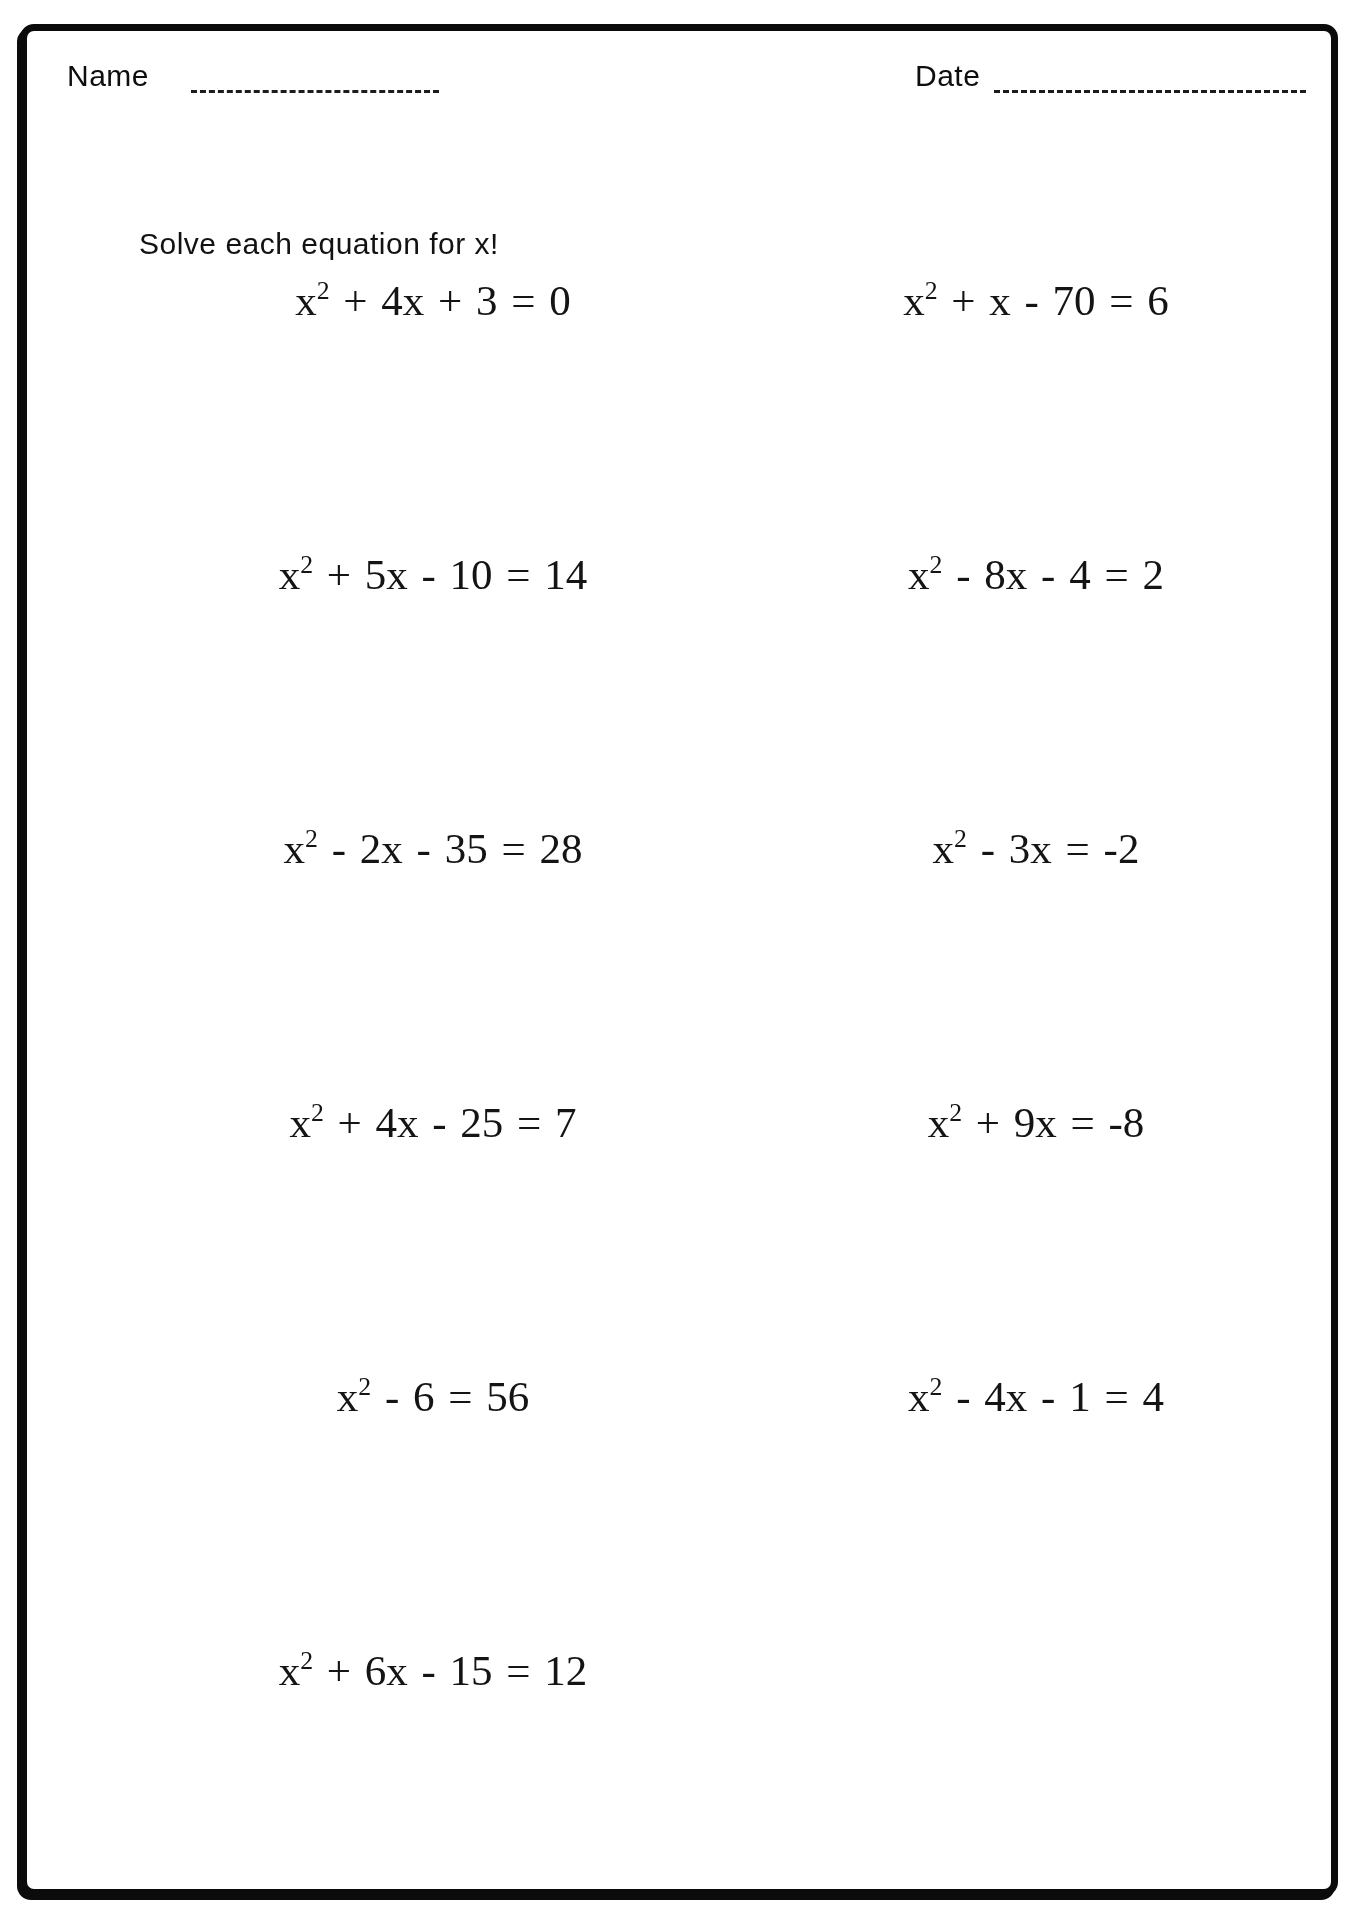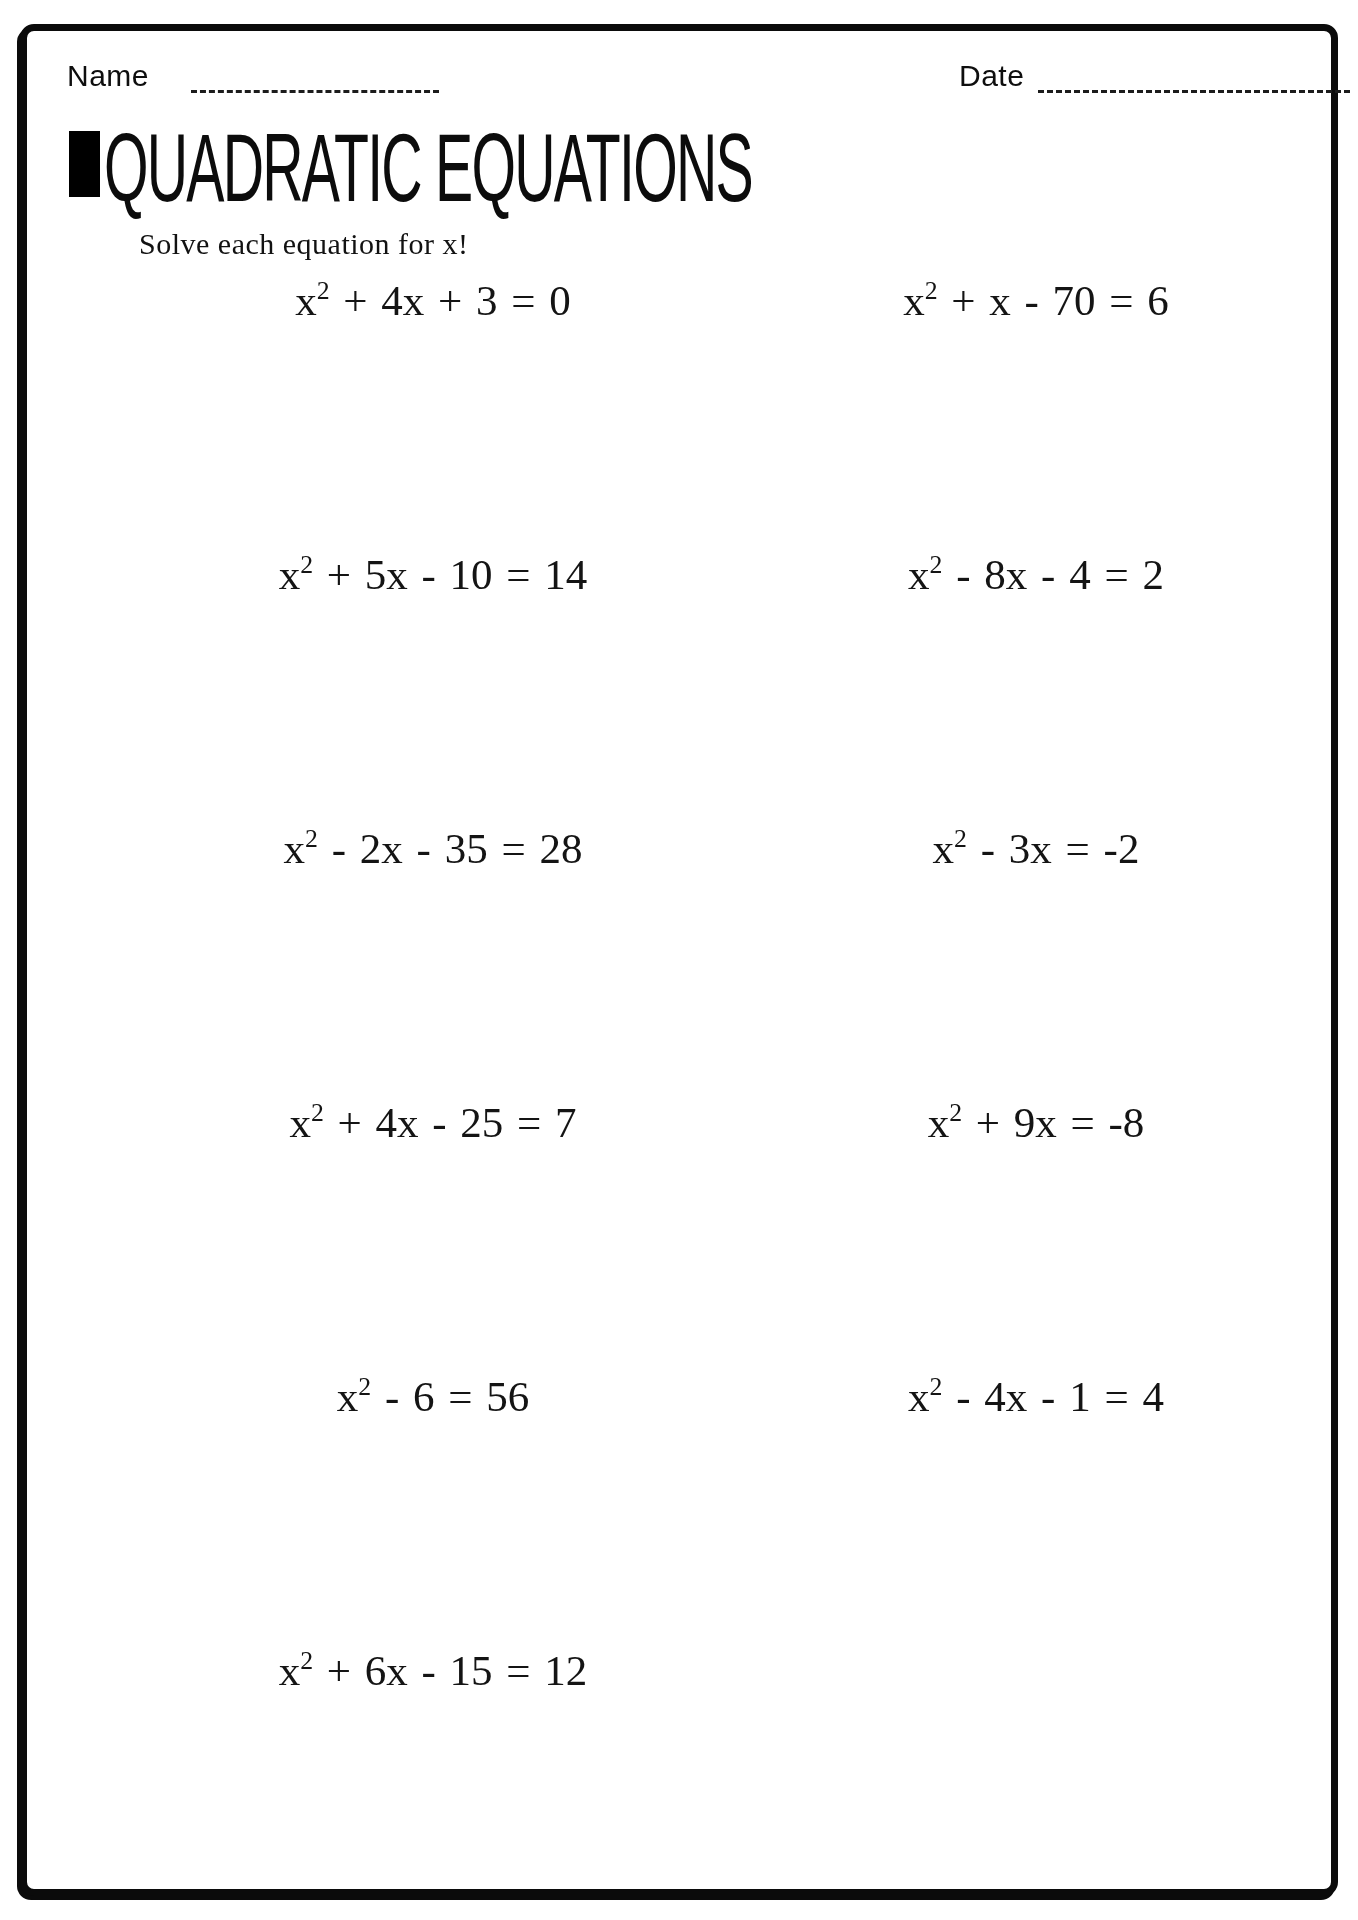--- a/index.html
+++ b/index.html
@@ -30,21 +30,21 @@
   .field {
     position: absolute;
     top: 28px;
     display: flex;
     align-items: flex-end;
     font-size: 30px;
     letter-spacing: 0.5px;
     white-space: nowrap;
   }
   .field-name { left: 40px; gap: 28px; }
-  .field-date { left: 888px; margin-left: 44px; }
+  .field-date { left: 888px; }
   .fill-line {
     display: inline-block;
     border-bottom: 3px dashed #1c1c1c;
     height: 30px;
     margin-left: 14px;
   }
   .fill-line.name { width: 248px; }
   .fill-line.date { width: 312px; }
 
   
@@ -73,21 +73,20 @@
     margin-left: 4px;
     color: #0c0c0c;
   }
   .subtitle {
     position: absolute;
     left: 112px;
     top: 196px;
     font-size: 30px;
     letter-spacing: 0.5px;
     color: #121212;
-    font-family: Liberation Serif, serif;
   }
 
   
   .equations {
     position: absolute;
     left: 62px;
     top: 244px;
     right: 36px;
     display: grid;
     grid-template-columns: 688px 1fr;
@@ -117,24 +116,20 @@
   <div class="field field-name">
     <span>Name</span>
     <span class="fill-line name"></span>
   </div>
 
   <div class="field field-date">
     <span>Date</span>
     <span class="fill-line date"></span>
   </div>
 
-  <div class="title-row">
-    <div class="title-bullet"></div>
-    <div class="title-text">QUADRATIC EQUATIONS</div>
-  </div>
 
   <div class="subtitle">Solve each equation for x!</div>
 
   <div class="equations">
     <div class="eq"><span>x</span><sup>2</sup><span> + 4x + 3 = 0</span></div>
     <div class="eq"><span>x</span><sup>2</sup><span> + x - 70 = 6</span></div>
     <div class="eq"><span>x</span><sup>2</sup><span> + 5x - 10 = 14</span></div>
     <div class="eq"><span>x</span><sup>2</sup><span> - 8x - 4 = 2</span></div>
     <div class="eq"><span>x</span><sup>2</sup><span> - 2x - 35 = 28</span></div>
     <div class="eq"><span>x</span><sup>2</sup><span> - 3x = -2</span></div>

